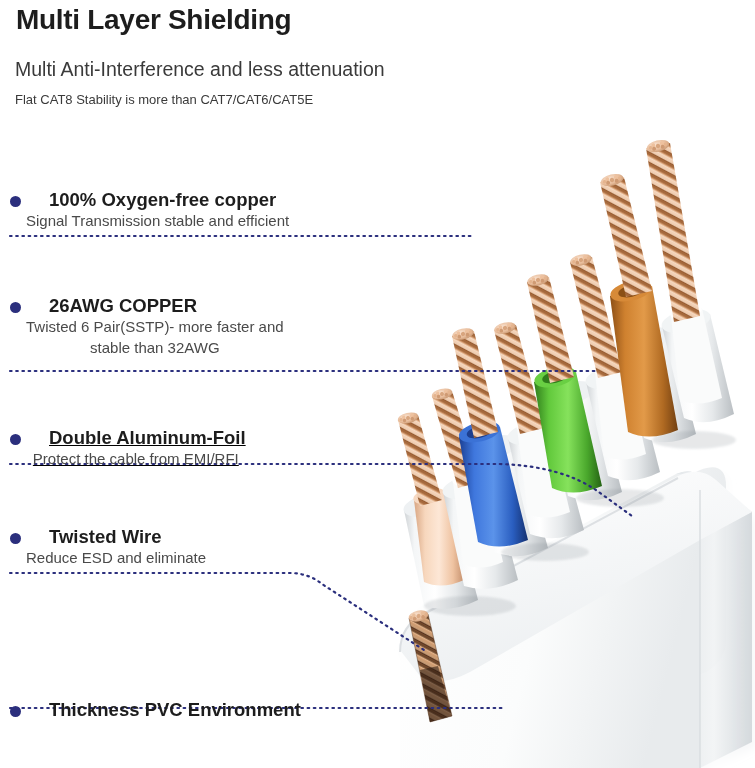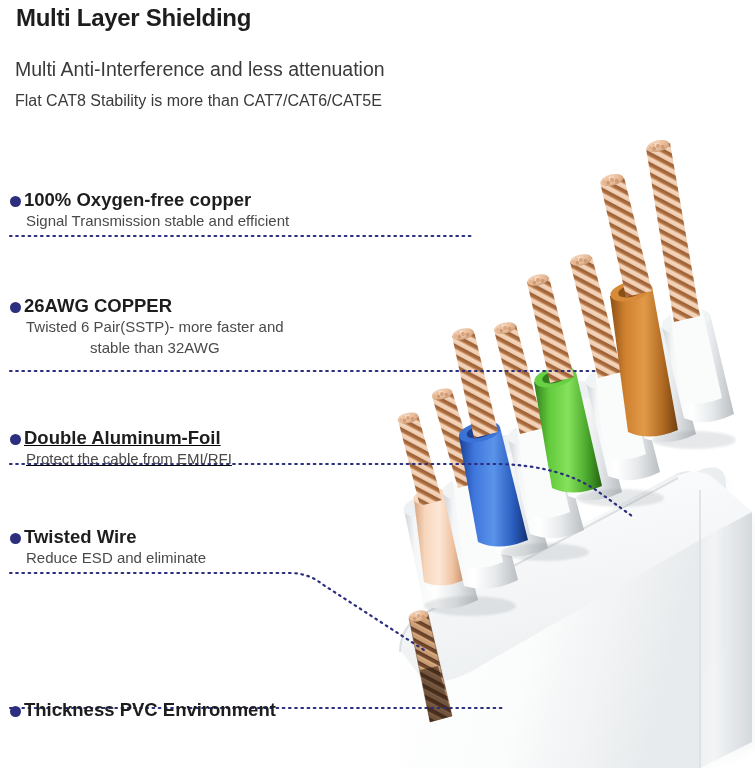--- a/index.html
+++ b/index.html
@@ -8,35 +8,35 @@
     background:#ffffff;
     font-family:"Liberation Sans", sans-serif;
     position:relative;
     overflow:hidden;
   }
   #stage { position:relative; width:755px; height:768px; overflow:hidden; background:#fff; }
 
   
   .title {
     position:absolute; left:16px; top:4px;
-    font-size:24px; font-weight:bold; color:#1d1d1d;
+    font-size:28px; font-weight:bold; color:#1d1d1d;
     letter-spacing:-0.3px; white-space:nowrap;
   }
   .subtitle1 {
     position:absolute; left:15px; top:58px;
     font-size:19.5px; color:#3a3a3a; white-space:nowrap;
   }
   .subtitle2 {
     position:absolute; left:15px; top:92px;
-    font-size:16px; color:#3a3a3a; white-space:nowrap;
+    font-size:13px; color:#3a3a3a; white-space:nowrap;
   }
 
   
   .callout { position:absolute; left:10px; }
-  .callout .row { display:flex; align-items:flex-start; }
+  .callout .row { display:flex; align-items:flex-start;gap:25px; }
   .dot {
     width:11px; height:11px; border-radius:50%;
     background:#2b2f7d; flex:0 0 auto;
     margin-top:6px;
   }
   .c-head {
     font-size:18.5px; font-weight:bold; color:#1d1d1d;
     line-height:1.08; white-space:nowrap;
   }
   .c-sub {

